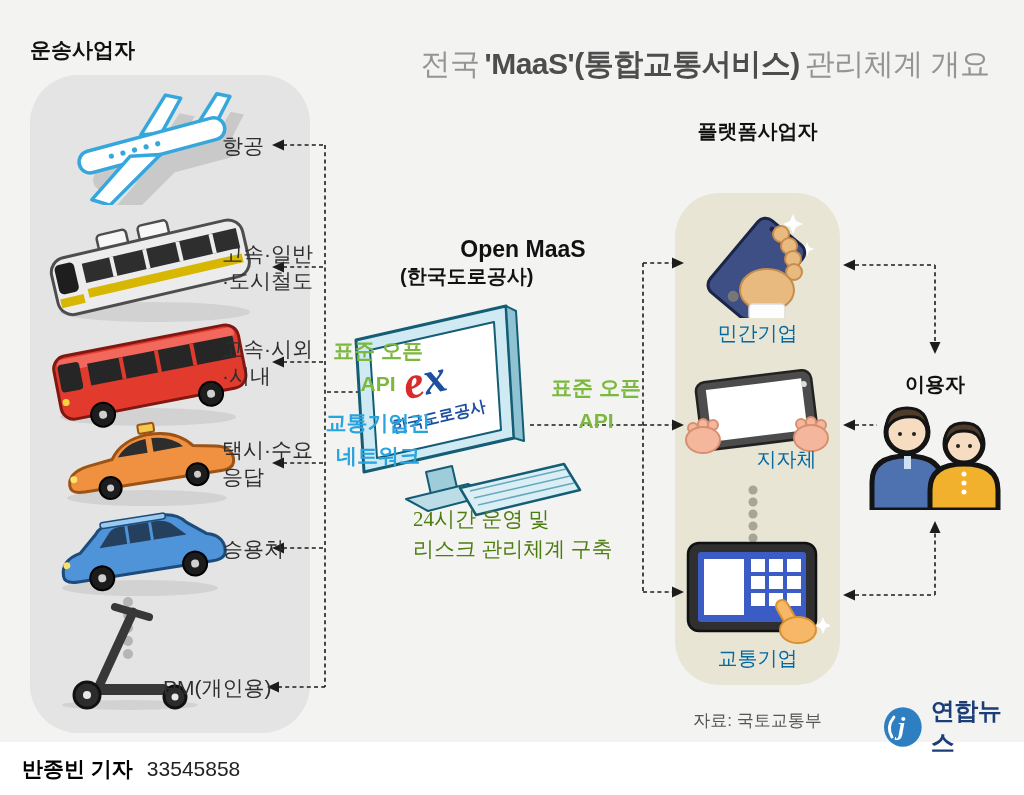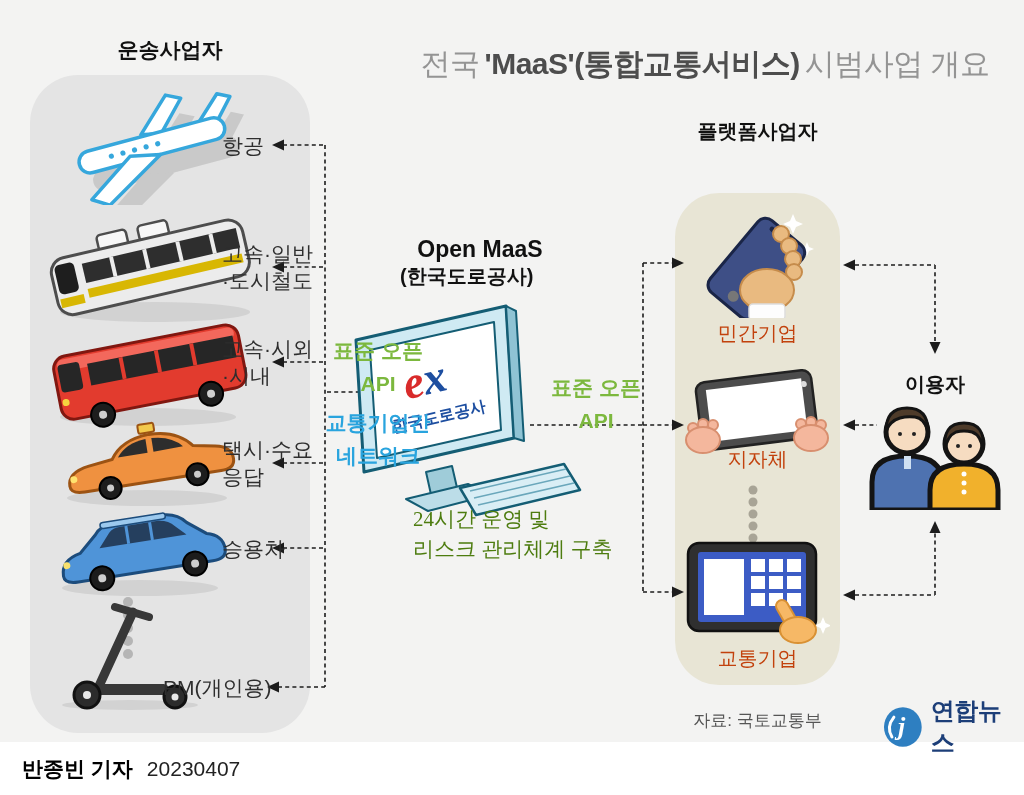--- a/index.html
+++ b/index.html
@@ -5,32 +5,32 @@
   :root{
     --green:#7cb83e; --cyan:#29a4de; --beige:#e8e5d5; --panel:#e4e4e4; --bg:#f3f3f2;
   }
   html,body{margin:0;padding:0;background:#fff;}
   .page{position:relative;width:1024px;height:795px;background:#fff;overflow:hidden;
         font-family:"Liberation Sans","DejaVu Sans",sans-serif;}
   .abs{position:absolute;}
   .canvas{left:0;top:0;width:1024px;height:742px;background:var(--bg);}
   .panel{background:var(--panel);border-radius:48px;}
   .beige{background:var(--beige);border-radius:44px;}
-  .col-hdr{font-weight:bold;font-size:21px;color:#111;text-align:center;}
+  .col-hdr{font-weight:bold;font-size:21px;color:#111;}
   .main-title{font-size:30px;color:#949494;letter-spacing:-0.5px;white-space:nowrap;text-align:center;}
   .main-title b{color:#4d4d4d;margin:0 5px;}
   .item-label{font-size:21px;line-height:27px;color:#2e2e2e;white-space:pre-line;}
   .api{font-weight:bold;font-size:21px;line-height:33px;text-align:center;white-space:pre-line;}
   .green{color:var(--green);} .cyan{color:var(--cyan);}
   .center-hdr{font-weight:bold;font-size:23px;color:#111;text-align:center;white-space:nowrap;}
   .center-sub{font-weight:bold;font-size:20px;color:#111;text-align:left;white-space:nowrap;}
   .ops-note{font-size:21px;line-height:30px;color:#4d7c0f;white-space:pre-line;font-family:Liberation Serif, serif;}
   .plat-hdr{font-weight:bold;font-size:20px;color:#111;text-align:center;white-space:nowrap;}
   .plat-sub{font-weight:bold;font-size:18px;color:#111;text-align:center;white-space:nowrap;}
-  .plat-label{font-size:20px;color:#c2410c;text-align:center;}
+  .plat-label{font-size:20px;color:#0369a1;text-align:center;}
   .users-label{font-weight:bold;font-size:20px;color:#111;text-align:center;}
   .source-note{font-size:17px;color:#555;text-align:center;white-space:nowrap;}
   .agency{display:flex;align-items:center;gap:7px;}
   .agency-name{font-weight:bold;font-size:24px;color:#1c3e78;letter-spacing:-0.5px;}
   .byline{font-size:21px;color:#222;}
   .byline b{color:#000;margin-right:14px;}
   svg{display:block;}
 </style>
 </head>
 <body>
@@ -77,21 +77,21 @@
       <circle cx="753" cy="490" r="4.5"></circle>
         <circle cx="753" cy="502" r="4.5"></circle>
         <circle cx="753" cy="514" r="4.5"></circle>
       <circle cx="753" cy="526" r="4.5"></circle>
         <circle cx="753" cy="538" r="4.5"></circle>
     </g>
   </svg>
 
   <div class="abs col-hdr" style="left:30px;top:36px;width:280px;">운송사업자</div>
   <div class="abs main-title" style="left:395px;top:44px;width:620px;">
-    <span>전국</span><b>'MaaS'(통합교통서비스)</b><span>시범사업 개요</span>
+    <span>전국</span><b>'MaaS'(통합교통서비스)</b><span>관리체계 개요</span>
   </div>
 
   <svg class="abs" style="left:52px;top:85px;" width="215" height="120" viewBox="0 0 215 120">
     <g fill="#c7c7c7" opacity="0.9" transform="translate(14,18) rotate(-15 105 60)">
       <rect x="25" y="48" width="150" height="22" rx="11"></rect>
       <polygon points="150,50 176,26 188,32 168,54"></polygon>
       <polygon points="92,46 126,14 140,21 112,50"></polygon>
       <polygon points="76,64 28,96 44,106 106,70"></polygon>
     </g>
     <g transform="rotate(-15 105 60)" fill="#fff" stroke="#36a7dc" stroke-width="3.5" stroke-linejoin="round">
@@ -189,21 +189,21 @@
   <div class="abs item-label" style="left:222px;top:132px;">항공</div>
   <div class="abs item-label" style="left:222px;top:240px;">고속·일반
 ·도시철도</div>
   <div class="abs item-label" style="left:222px;top:436px;">택시·수요
 응답</div>
   <div class="abs item-label" style="left:222px;top:335px;">고속·시외
 ·시내</div>
   <div class="abs item-label" style="left:222px;top:535px;">승용차</div>
   <div class="abs item-label" style="left:163px;top:674px;">PM(개인용)</div>
 
-  <div class="abs center-hdr" style="left:377px;top:236px;width:206px;">Open MaaS</div>
+  <div class="abs center-hdr" style="left:420px;top:236px;width:206px;">Open MaaS</div>
   <div class="abs center-sub" style="left:400px;top:263px;width:206px;">(한국도로공사)</div>
 
   <svg class="abs" style="left:338px;top:292px;" width="245" height="225" viewBox="0 0 245 225">
     <polygon points="18,48 168,14 176,146 26,180" fill="#cfeaf3" stroke="#145d74" stroke-width="3" stroke-linejoin="round"></polygon>
     <polygon points="168,14 178,19 186,149 176,146" fill="#8fc3d4" stroke="#145d74" stroke-width="2" stroke-linejoin="round"></polygon>
     <polygon points="32,58 156,30 163,138 39,166" fill="#ffffff" stroke="#145d74" stroke-width="2" stroke-linejoin="round"></polygon>
     <text transform="rotate(-13 100 92)" x="66" y="100" font-size="46" font-style="italic" font-weight="bold" font-family="Liberation Serif, DejaVu Serif, serif"><tspan fill="#d92b2b">e</tspan><tspan fill="#1d4ea0">x</tspan></text>
     <text transform="rotate(-13 100 122)" x="52" y="130" font-size="16" font-weight="bold" fill="#1d4ea0">한국도로공사</text>
     <polygon points="88,180 114,174 120,200 94,207" fill="#9fccd9" stroke="#145d74" stroke-width="2" stroke-linejoin="round"></polygon>
     <polygon points="68,207 130,192 152,203 90,219" fill="#bcdde8" stroke="#145d74" stroke-width="2" stroke-linejoin="round"></polygon>
@@ -256,21 +256,21 @@
       <circle cx="10" cy="60" r="5"></circle>
         <circle cx="20" cy="56" r="5"></circle>
         <circle cx="30" cy="57" r="5"></circle>
       <ellipse cx="20" cy="72" rx="17" ry="13"></ellipse>
       <circle cx="118" cy="56" r="5"></circle>
         <circle cx="128" cy="54" r="5"></circle>
         <circle cx="138" cy="57" r="5"></circle>
       <ellipse cx="128" cy="70" rx="17" ry="13"></ellipse>
     </g>
   </svg>
-  <div class="abs plat-label" style="left:675px;top:446px;width:165px;">지자체</div>
+  <div class="abs plat-label" style="left:704px;top:446px;width:165px;">지자체</div>
 
   <svg class="abs" style="left:680px;top:533px;" width="150" height="112" viewBox="0 0 150 112">
     <rect x="8" y="10" width="128" height="88" rx="11" fill="#2f2f2f" stroke="#111" stroke-width="2.5"></rect>
     <rect x="18" y="19" width="108" height="70" rx="3" fill="#3c5cc5"></rect>
     <rect x="24" y="26" width="40" height="56" fill="#fff"></rect>
     <g fill="#fff">
       <rect x="71" y="26" width="14" height="13"></rect>
         <rect x="89" y="26" width="14" height="13"></rect>
         <rect x="107" y="26" width="14" height="13"></rect>
       <rect x="71" y="43" width="14" height="13"></rect>
@@ -311,15 +311,15 @@
   <div class="abs agency" style="left:882px;top:695px;">
     <svg width="42" height="44" viewBox="0 0 42 44">
       <ellipse cx="21" cy="22" rx="19" ry="20" fill="#2e7fc1"></ellipse>
       <path d="M10,32 Q4,22 12,12" stroke="#fff" stroke-width="3" fill="none" stroke-linecap="round"></path>
       <text x="16" y="30" font-size="26" font-style="italic" font-weight="bold" fill="#fff" font-family="Liberation Serif, DejaVu Serif, serif">j</text>
     </svg>
     <span class="agency-name">연합뉴스</span>
   </div>
 
   <div class="abs byline" style="left:22px;top:755px;">
-    <b>반종빈 기자</b><span>20230407</span>
+    <b>반종빈 기자</b><span>33545858</span>
   </div>
 </div>
 
 </body></html>

